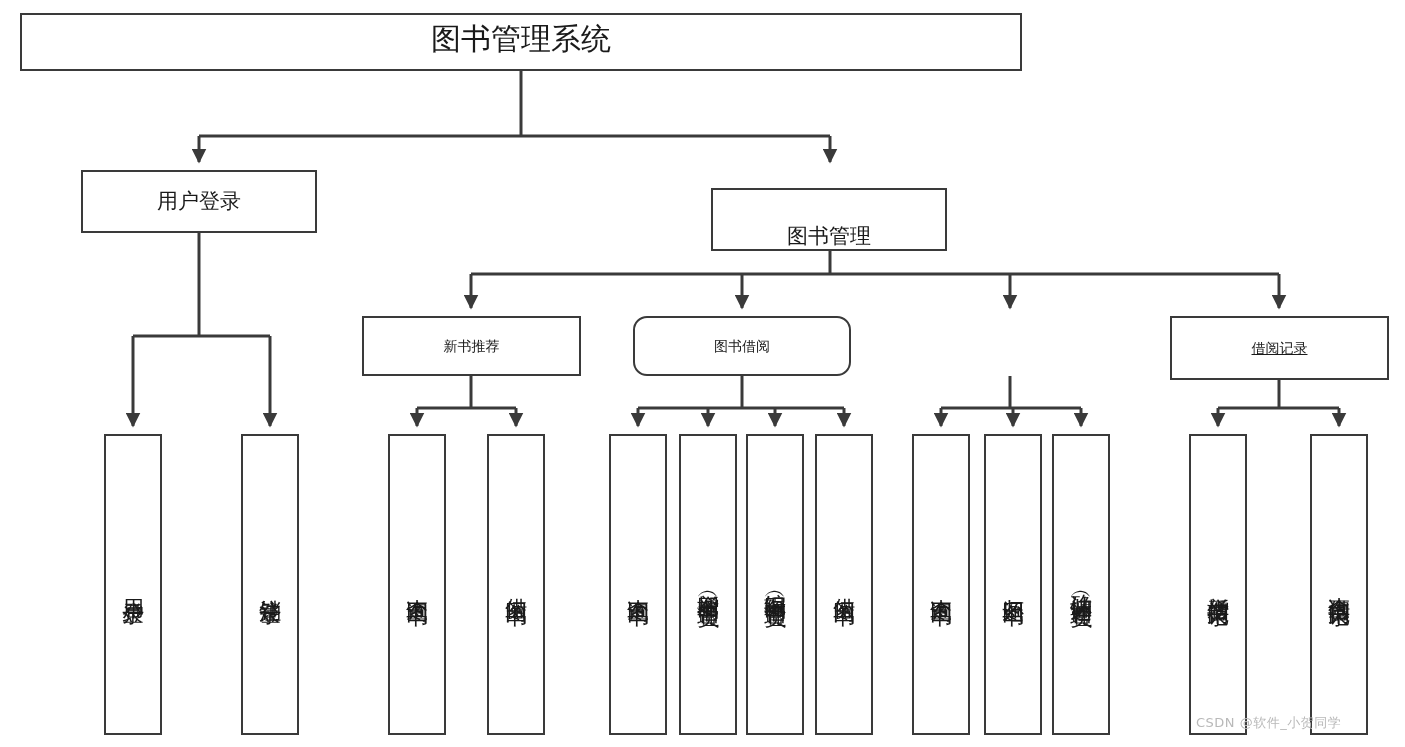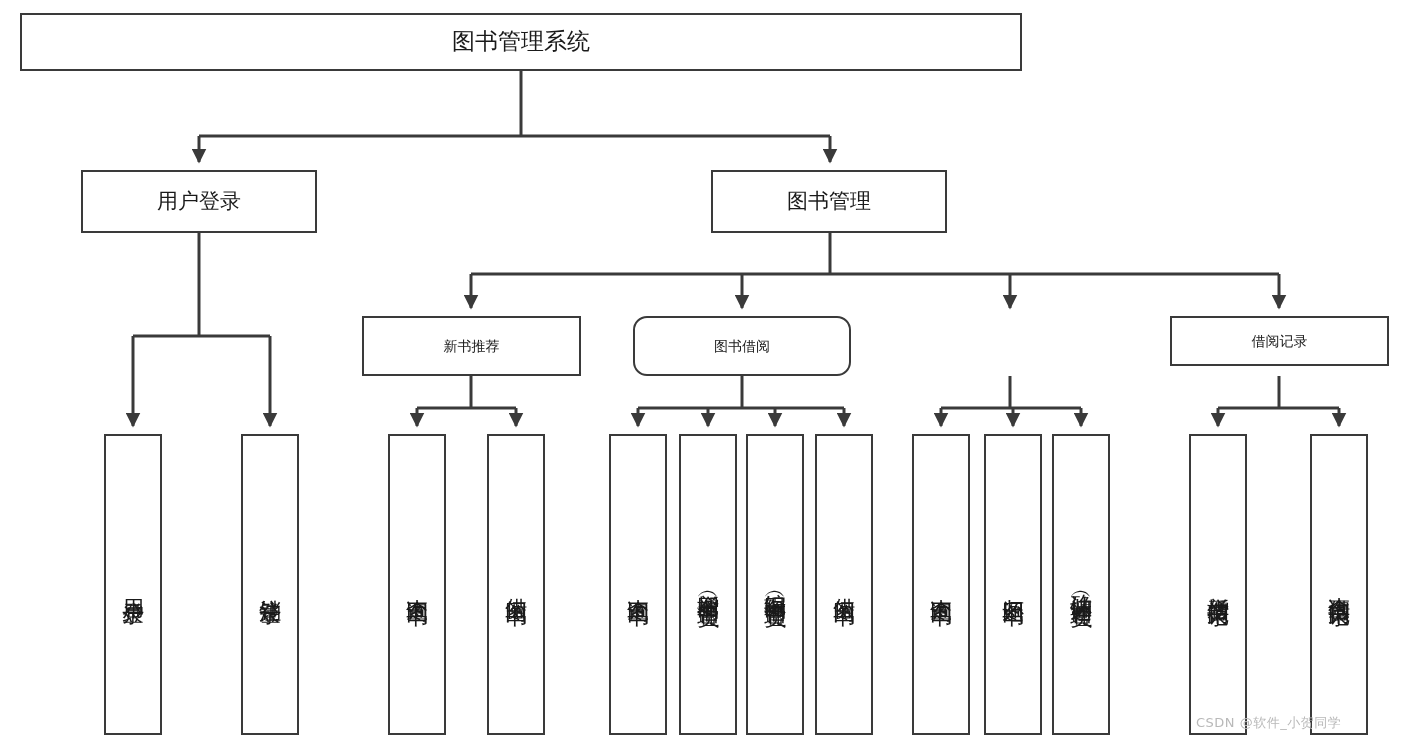--- a/index.html
+++ b/index.html
@@ -35,21 +35,21 @@
     justify-content: center;
     color: #1a1a1a;
     z-index: 2;
   }
   .node .lbl {
     text-align: center;
     line-height: 1.18;
     white-space: nowrap;
   }
   
-  .tier-root .lbl { font-size: 23px; }
+  .tier-root .lbl { font-size: 30px; font-family: Liberation Mono, monospace; }
   .tier-2 .lbl   { font-size: 21px; }
   .tier-3 .lbl   { font-size: 14px; }
 
   
   .leaf {
     align-items: center;
     justify-content: center;
     padding: 8px 2px;
   }
   .leaf .lbl {
@@ -125,31 +125,31 @@
     </g>
   </svg>
 
   <div class="node tier-root" style="left:20px; top:13px; width:1002px; height:58px;">
     <span class="lbl">图书管理系统</span>
   </div>
 
   <div class="node tier-2" style="left:81px; top:170px; width:236px; height:63px;">
     <span class="lbl">用户登录</span>
   </div>
-  <div class="node tier-2" style="left:711px; top:170px; width:236px; height:63px;">
+  <div class="node tier-2" style="left:711px; top:188px; width:236px; height:63px;align-items:flex-end;">
     <span class="lbl">图书管理</span>
   </div>
 
   <div class="node tier-3" style="left:362px; top:316px; width:219px; height:60px;">
     <span class="lbl">新书推荐</span>
   </div>
   <div class="node tier-3" style="left:633px; top:316px; width:218px; height:60px;border-radius:14px;">
     <span class="lbl">图书借阅</span>
   </div>
-  <div class="node tier-3" style="left:1170px; top:316px; width:219px; height:50px;">
+  <div class="node tier-3" style="left:1170px; top:316px; width:219px; height:64px;text-decoration:underline;">
     <span class="lbl">借阅记录</span>
   </div>
 
   <div class="node leaf" style="left:104px; top:434px; width:58px; height:301px;">
     <span class="lbl">用户登录</span>
   </div>
   <div class="node leaf" style="left:241px; top:434px; width:58px; height:301px;">
     <span class="lbl">注销登录</span>
   </div>
   <div class="node leaf" style="left:388px; top:434px; width:58px; height:301px;">

